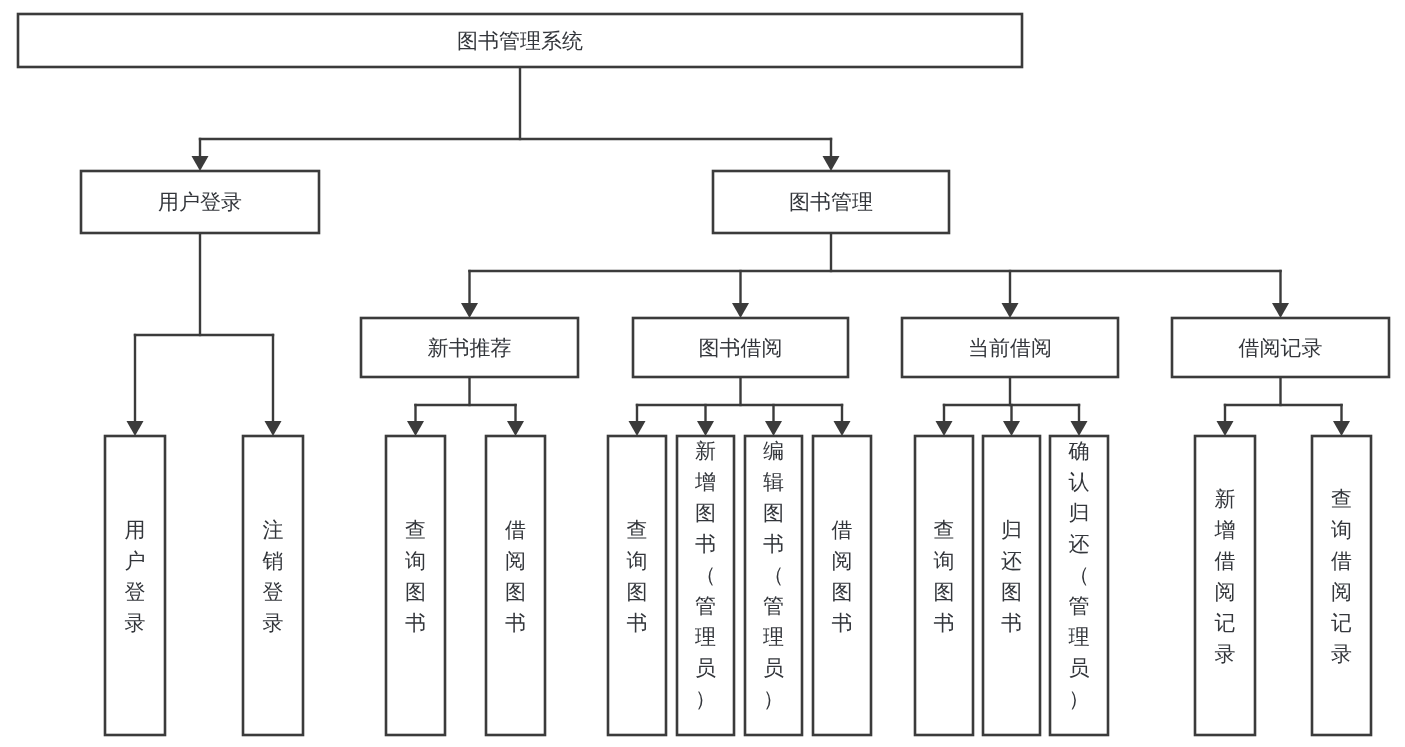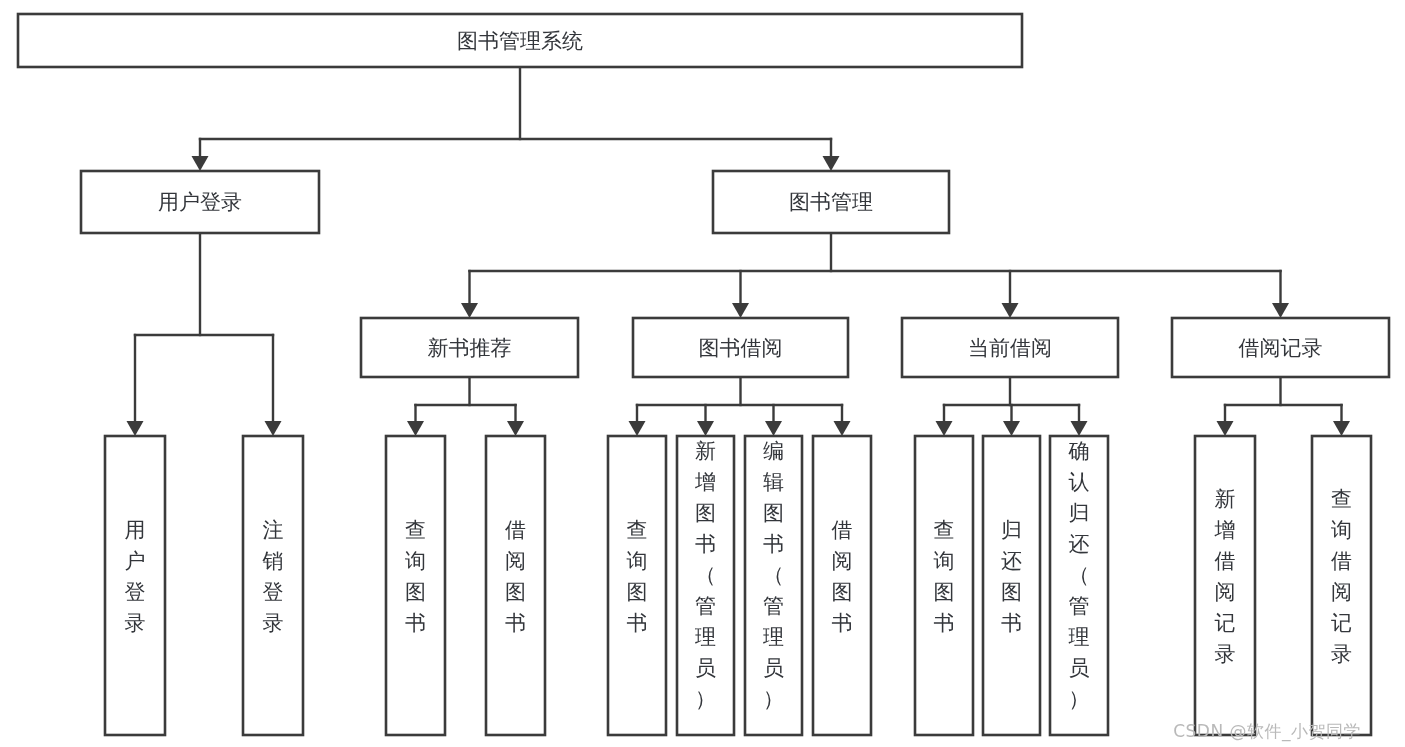--- a/index.html
+++ b/index.html
@@ -203,14 +203,13 @@
         <g>
           <rect x="1195" y="436" width="60" height="299" class="node-box"></rect>
           <text x="1225" y="506" class="node-label-vertical"><tspan x="1225" dy="0">新</tspan><tspan x="1225" dy="31">增</tspan><tspan x="1225" dy="31">借</tspan><tspan x="1225" dy="31">阅</tspan><tspan x="1225" dy="31">记</tspan><tspan x="1225" dy="31">录</tspan></text>
         </g>
         <g>
           <rect x="1312" y="436" width="59" height="299" class="node-box"></rect>
           <text x="1341.5" y="506" class="node-label-vertical"><tspan x="1341.5" dy="0">查</tspan><tspan x="1341.5" dy="31">询</tspan><tspan x="1341.5" dy="31">借</tspan><tspan x="1341.5" dy="31">阅</tspan><tspan x="1341.5" dy="31">记</tspan><tspan x="1341.5" dy="31">录</tspan></text>
         </g>
       </g>
   </svg>
-  <div class="watermark">CSDN @软件_小贺同学</div>
 </div>
 
 </body></html>

